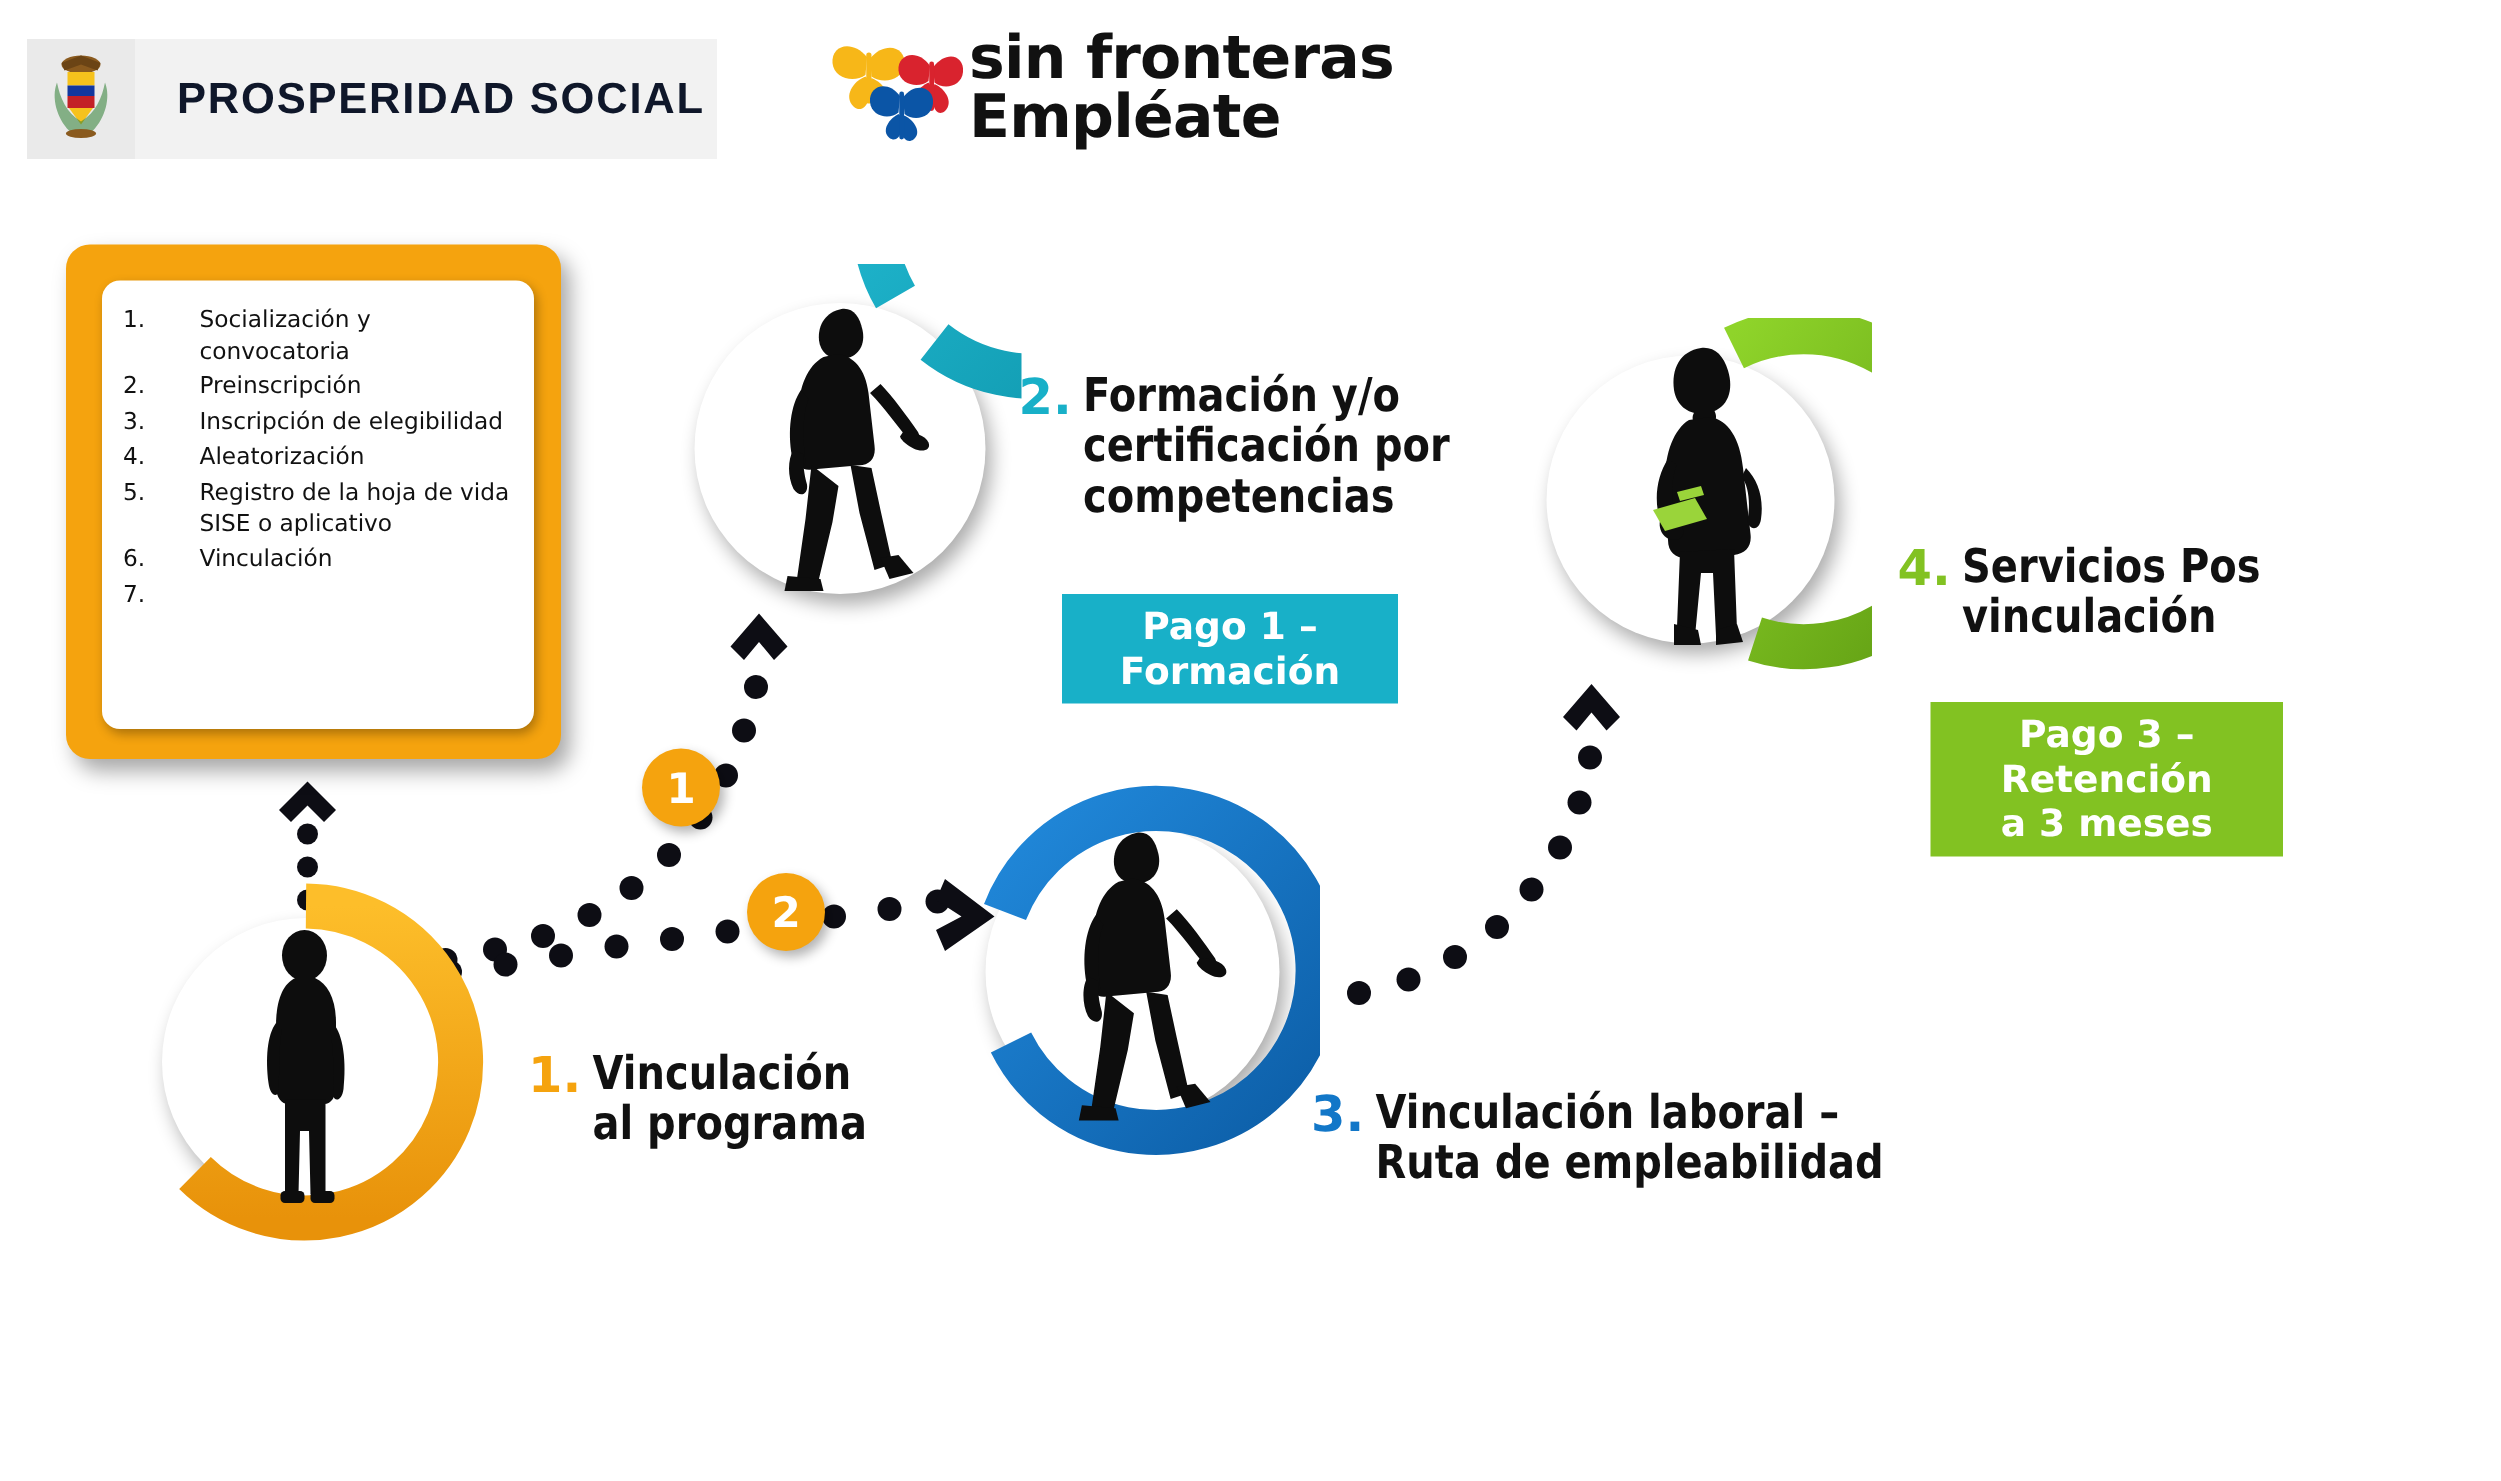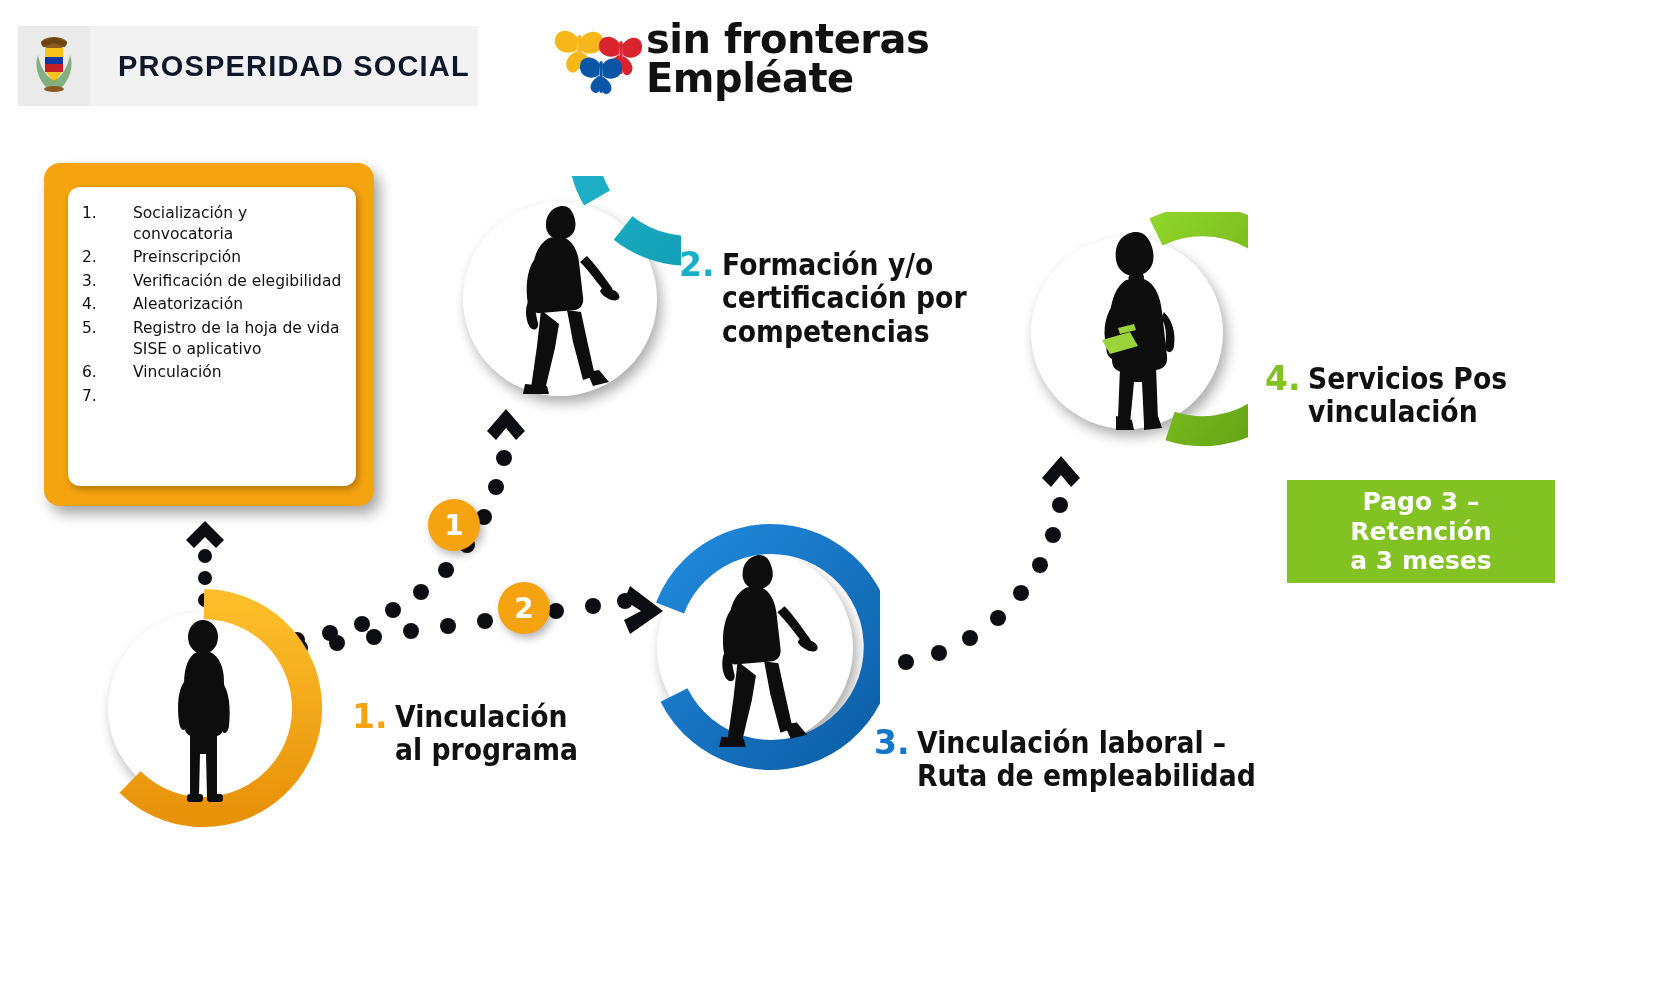--- a/index.html
+++ b/index.html
@@ -201,21 +201,21 @@
         <li>
             <span class="li-num">1.</span>
             <span class="li-txt">Socialización y convocatoria</span>
           </li>
         <li>
             <span class="li-num">2.</span>
             <span class="li-txt">Preinscripción</span>
           </li>
         <li>
             <span class="li-num">3.</span>
-            <span class="li-txt">Verificación de elegibilidad</span>
+            <span class="li-txt">Inscripción de elegibilidad</span>
           </li>
         <li>
             <span class="li-num">4.</span>
             <span class="li-txt">Aleatorización</span>
           </li>
         <li>
             <span class="li-num">5.</span>
             <span class="li-txt">Registro de la hoja de vida SISE o aplicativo</span>
           </li>
         <li>
@@ -285,20 +285,21 @@
       </g>
     </svg>
   </div>
 
   <div class="steplabel" style="left:679px;top:248px;">
     <span class="stepnum" style="color:#18b0c8;">2.</span>
     <span class="steptext">Formación y/o
 certificación por
 competencias</span>
   </div>
+  <div class="badge" style="left:708px;top:396px;width:224px;background:#18b0c8;">Pago 1 – Formación</div>
 
   <div class="node" style="left:630px;top:523px;width:250px;height:250px;">
     <div class="disc" style="left:27px;top:27px;width:196px;height:196px;"></div>
     <svg class="ring-svg" width="250" height="250">
       <defs>
           <linearGradient id="g3" x1="0" y1="0" x2="1" y2="1">
         <stop offset="0" stop-color="#2189db"></stop>
             <stop offset="1" stop-color="#0c5da6"></stop>
       </linearGradient>
         </defs>
@@ -352,19 +353,19 @@
       <path d="M12 112 L40 104 L48 118 L20 126 Z" fill="#9ad43a"></path>
       <path d="M28 100 L44 96 L46 102 L30 106 Z" fill="#9ad43a"></path>
     </svg>
   </div>
 
   <div class="steplabel" style="left:1265px;top:362px;">
     <span class="stepnum" style="color:#82c222;">4.</span>
     <span class="steptext">Servicios Pos
 vinculación</span>
   </div>
-  <div class="badge" style="left:1287px;top:480px;width:268px;background:#82c222;">Pago 3 – Retención
+  <div class="badge" style="left:1287px;top:468px;width:235px;background:#82c222;">Pago 3 – Retención
 a 3 meses</div>
 
   <div class="marker" style="left:428px;top:499px;width:52px;height:52px;font-size:28px;">1</div>
   <div class="marker" style="left:498px;top:582px;width:52px;height:52px;font-size:28px;">2</div>
 
 </div>
 
 </body></html>

